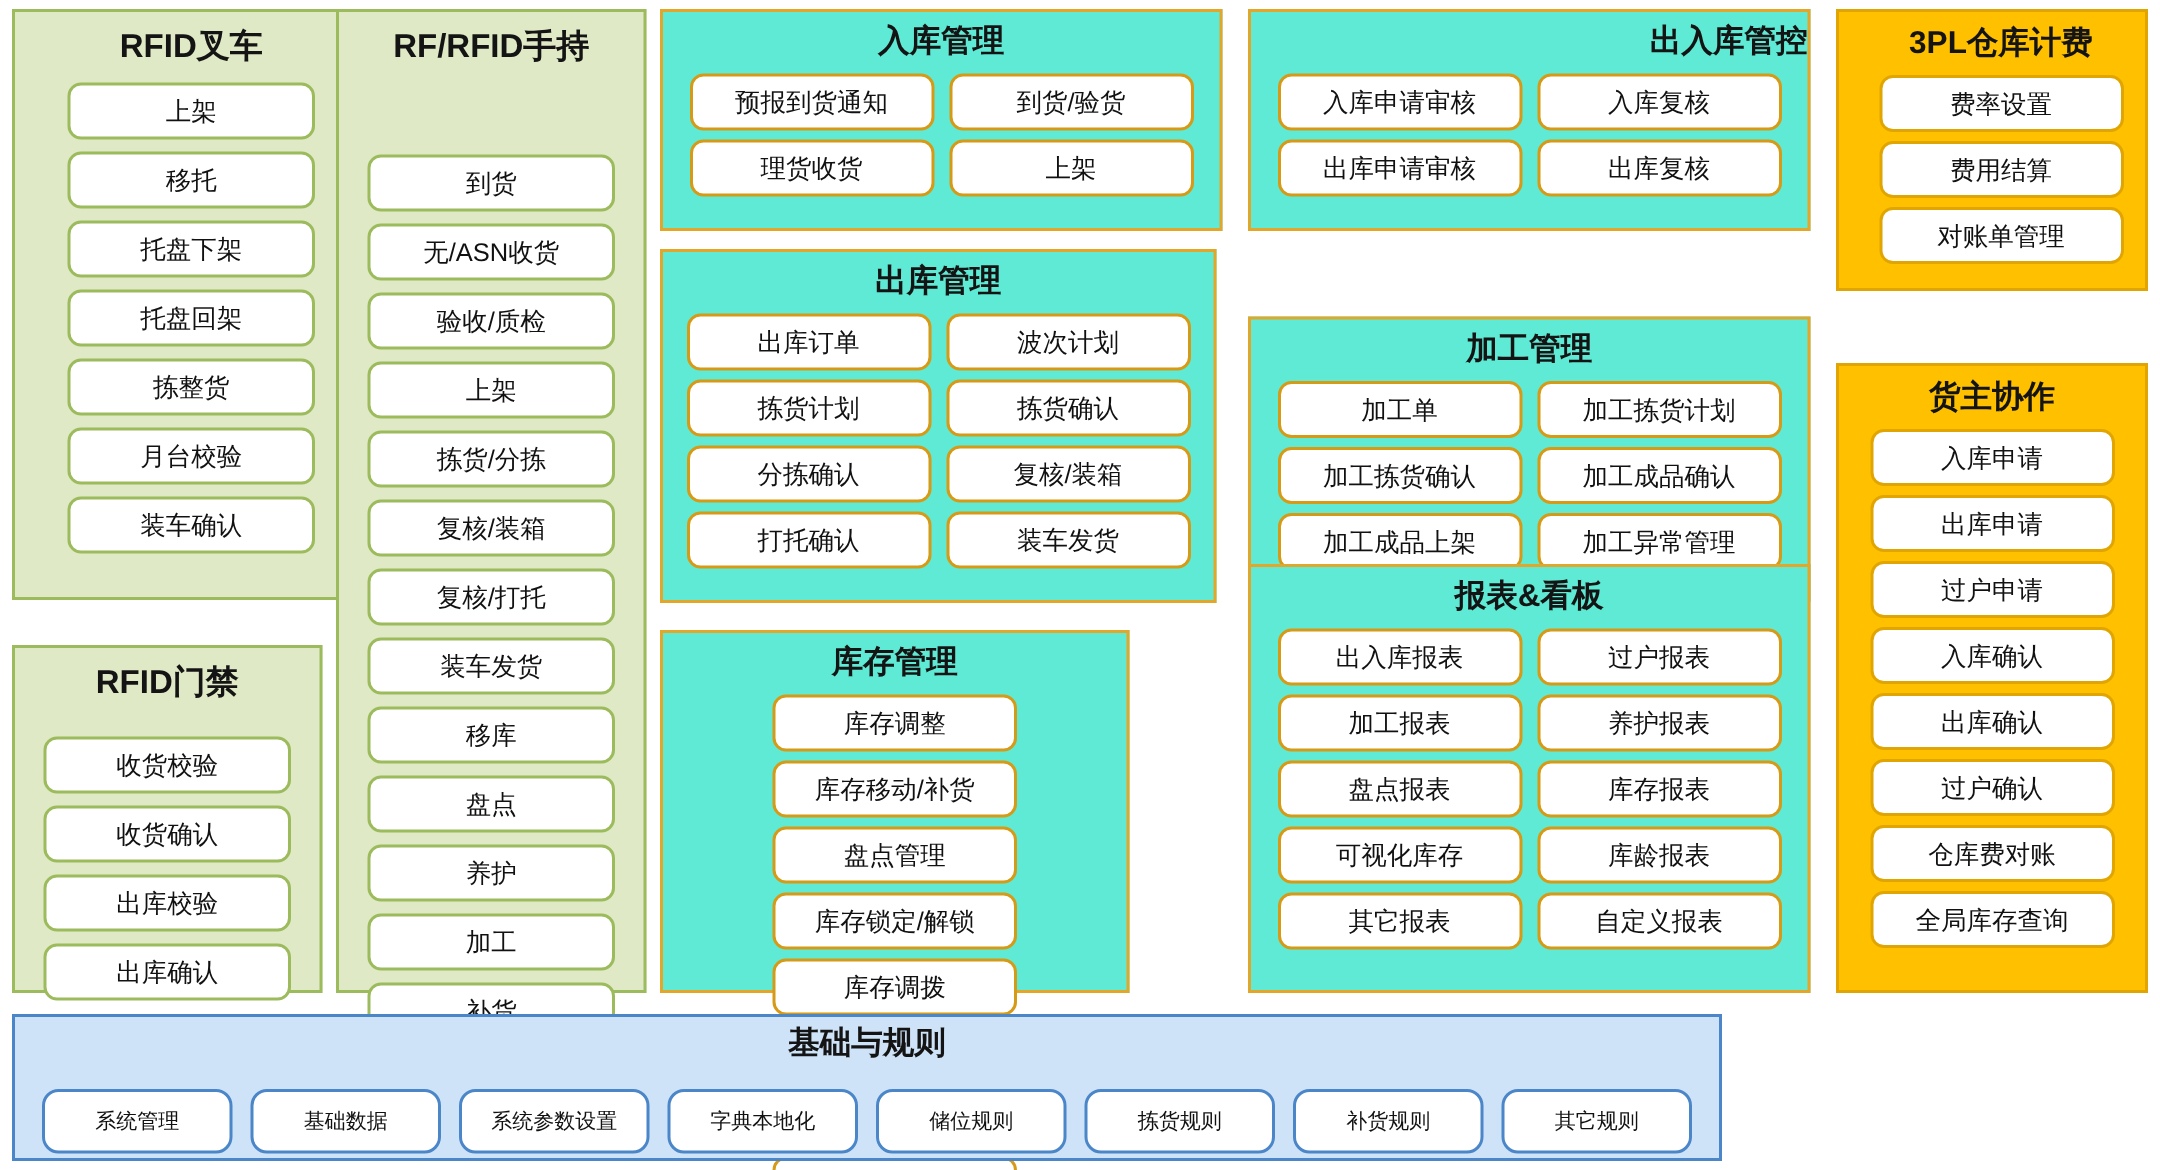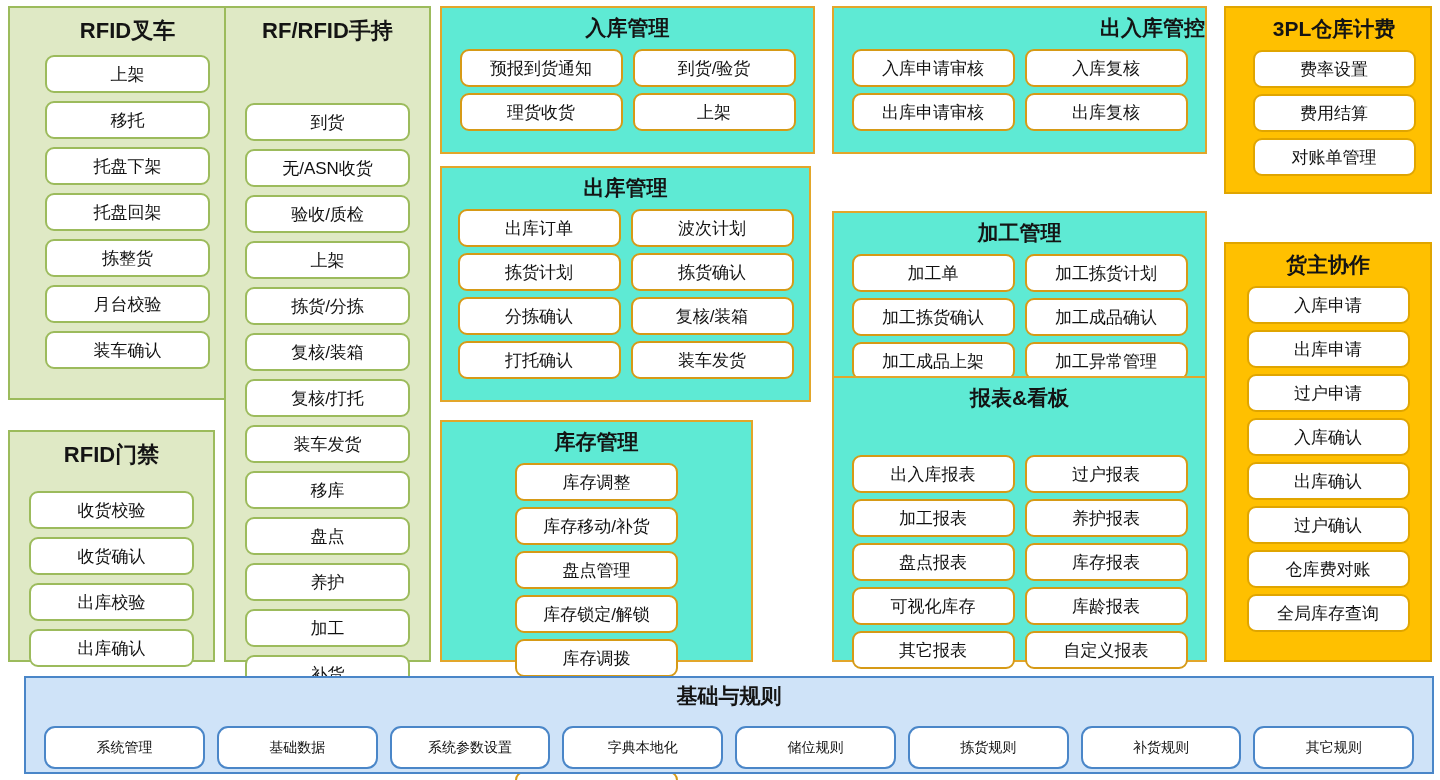--- a/index.html
+++ b/index.html
@@ -85,37 +85,37 @@
   #p-inbound .panel-title,#p-outbound .panel-title,#p-inventory .panel-title{
     font-size:21px; margin:9px 0 8px;
   }
   #p-inbound .btn,#p-outbound .btn,#p-inventory .btn{
     width:163px; height:38px; font-size:17px; margin:3px 5px;
   }
 
   
   #p-control { left:832px; top:6px;   width:375px; height:148px;align-items:flex-end; }
   #p-process { left:832px; top:166px; width:375px; height:190px;margin-top:45px; }
-  #p-reports { left:832px; top:376px; width:375px; height:286px;gap:36px; }
+  #p-reports { left:832px; top:376px; width:375px; height:286px; }
   #p-control .panel-title,#p-process .panel-title,#p-reports .panel-title{
     font-size:21px; margin:9px 0 8px;
   }
   #p-control .btn,#p-process .btn,#p-reports .btn{
     width:163px; height:38px; font-size:17px; margin:3px 5px;
   }
 
   
   #p-billing{ left:1224px; top:6px;   width:208px; height:188px;padding-left:12px; }
   #p-owner  { left:1224px; top:242px; width:208px; height:420px; }
   #p-billing .panel-title,#p-owner .panel-title{ font-size:21px; margin:10px 0 8px; }
   #p-billing .btn,#p-owner .btn{ width:163px; height:38px; font-size:17px; margin:3px 0; }
 
   
   #p-base{
-    left:24px; top:676px; width:1410px; height:98px;
+    left:8px; top:676px; width:1140px; height:98px;
     align-items:flex-start;
   }
   #p-base .panel-title{ font-size:21px; margin:7px 0 5px; width:100%; }
   #p-base .btn-wrap{
     display:flex; flex-wrap:nowrap; justify-content:space-between;
     padding:0 12px; width:100%;
   }
   #p-base .btn{ height:43px; font-size:14px; flex:1 1 0; margin:15px 6px; }
 </style>
 </head>

